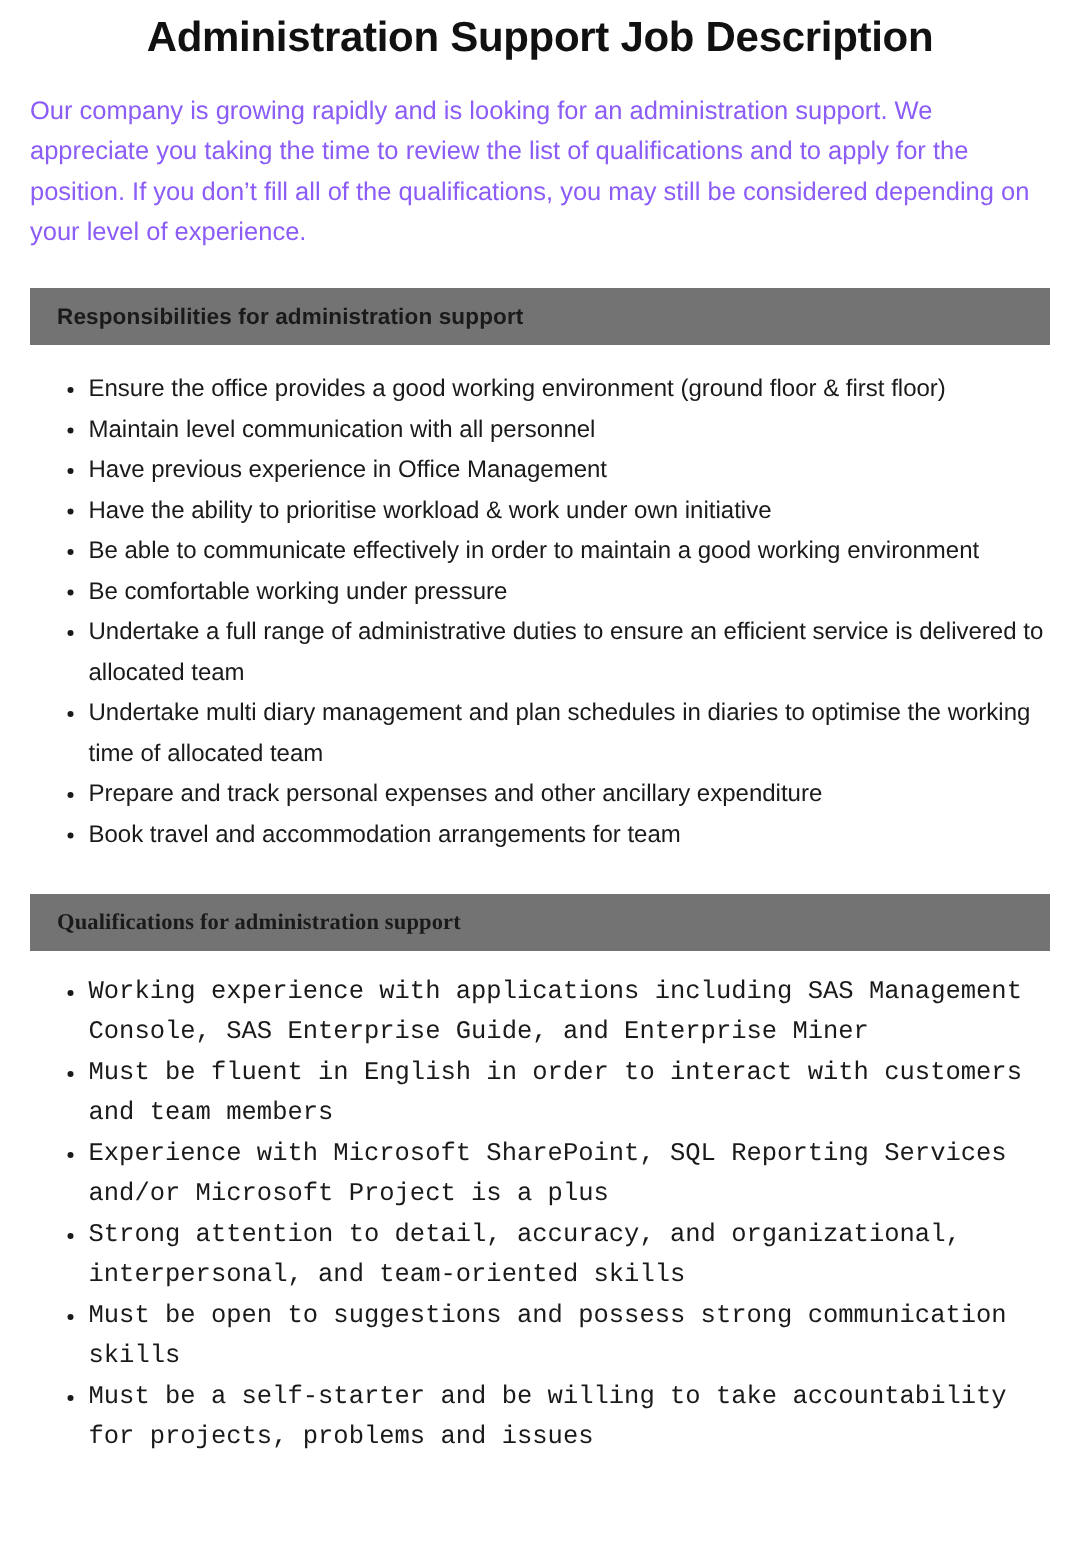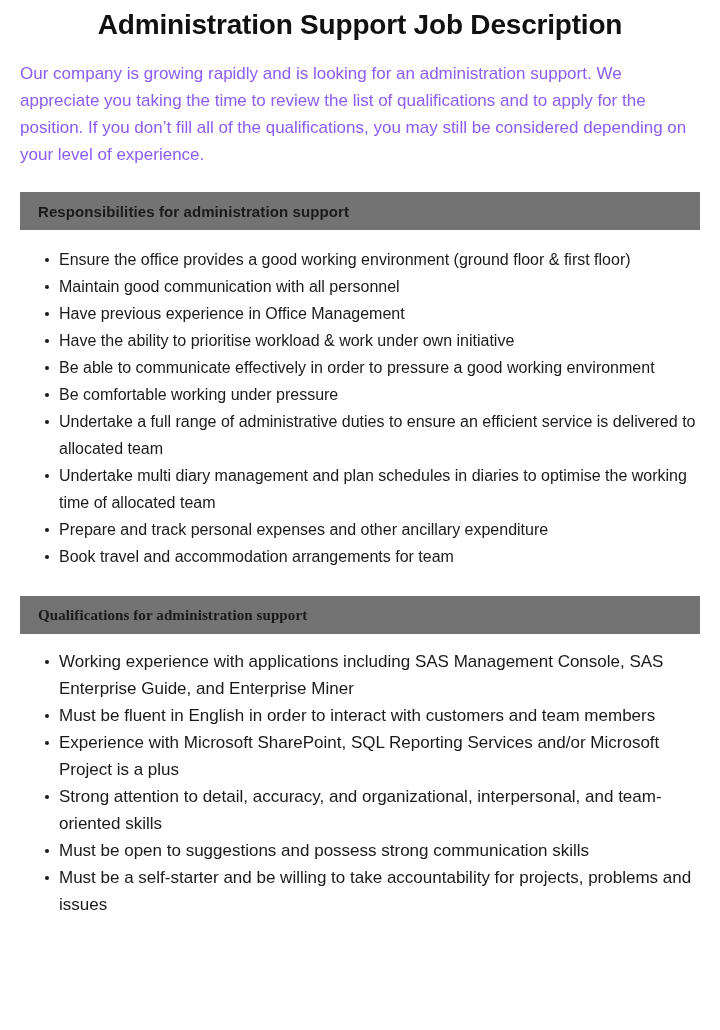--- a/index.html
+++ b/index.html
@@ -69,20 +69,21 @@
     padding: 0;
     list-style: none;
   }
   ul.bullet-list.responsibilities {
     margin-top: 16px;
     padding-right: 24px;
   }
   ul.bullet-list.qualifications-list {
     margin-top: 14px;
     padding-right: 28px;
+    font-family: Liberation Mono, monospace;
   }
 
   ul.bullet-list > li {
     position: relative;
     padding-left: 59px;
     margin: 0 0 0 0;
   }
   ul.bullet-list > li::before {
     content: "";
     position: absolute;
@@ -124,30 +125,30 @@
 
   <div class="section-band responsibilities">
     <span class="section-band-title">Responsibilities for administration support</span>
   </div>
 
   <ul class="bullet-list responsibilities">
     <li>
       <span class="bullet-text">Ensure the office provides a good working environment (ground floor &amp; first floor)</span>
     </li>
     <li>
-      <span class="bullet-text">Maintain good communication with all personnel</span>
+      <span class="bullet-text">Maintain level communication with all personnel</span>
     </li>
     <li>
       <span class="bullet-text">Have previous experience in Office Management</span>
     </li>
     <li>
       <span class="bullet-text">Have the ability to prioritise workload &amp; work under own initiative</span>
     </li>
     <li>
-      <span class="bullet-text">Be able to communicate effectively in order to pressure a good working environment</span>
+      <span class="bullet-text">Be able to communicate effectively in order to maintain a good working environment</span>
     </li>
     <li>
       <span class="bullet-text">Be comfortable working under pressure</span>
     </li>
     <li>
       <span class="bullet-text">Undertake a full range of administrative duties to ensure an efficient service is delivered to allocated team</span>
     </li>
     <li>
       <span class="bullet-text">Undertake multi diary management and plan schedules in diaries to optimise the working time of allocated team</span>
     </li>

